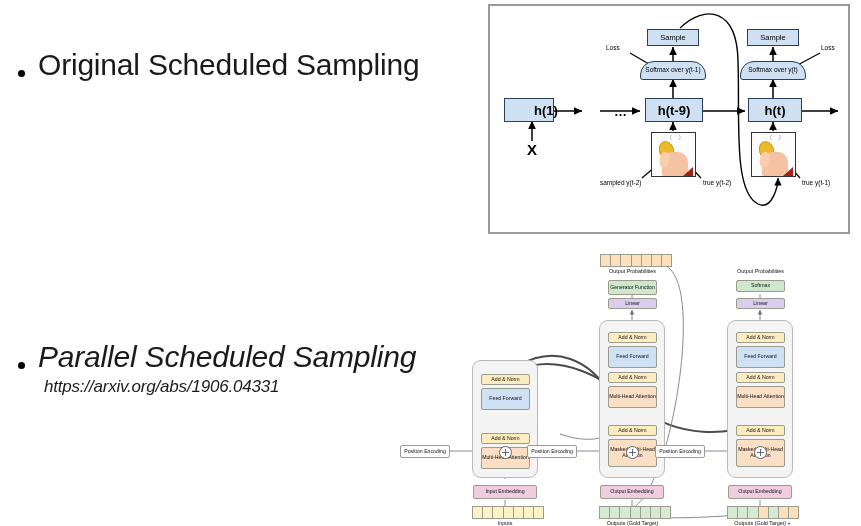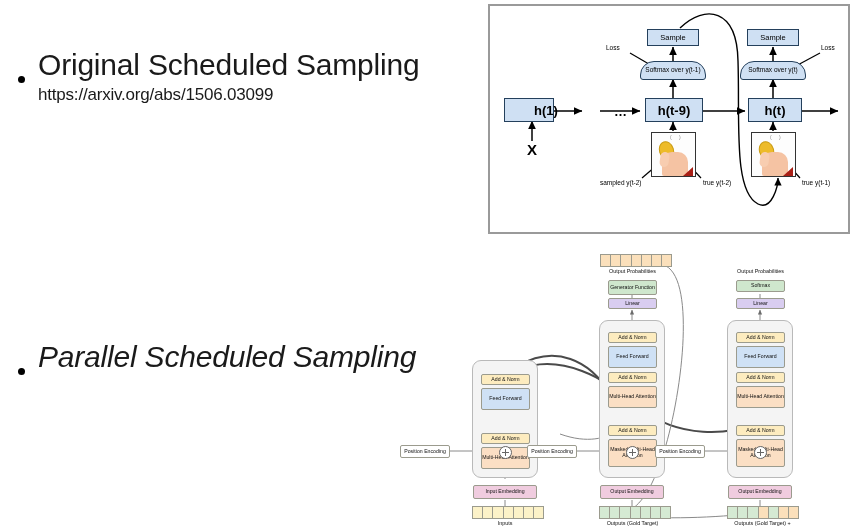--- a/index.html
+++ b/index.html
@@ -7,21 +7,21 @@
   body{
     width:861px;height:526px;background:#ffffff;overflow:hidden;
     font-family:"Liberation Sans","DejaVu Sans",sans-serif;
     position:relative;
   }
   .slide{position:absolute;inset:0;background:#fff;}
 
   
   .bullets{position:absolute;left:0;top:0;width:440px;height:526px;}
   .bullet{position:absolute;left:14px;width:420px;}
-  .bullet .row{display:flex;align-items:flex-end;}
+  .bullet .row{display:flex;align-items:center;}
   .dot{
     flex:none;width:7px;height:7px;border-radius:50%;background:#000;
     margin:17px 13px 0 4px;
   }
   .btext{
     font-size:30px;line-height:1.16;color:#1a1a1a;font-weight:400;
     letter-spacing:-0.2px;
   }
   .url{
     font-size:17px;color:#1a1a1a;letter-spacing:-0.2px;
@@ -117,29 +117,29 @@
 
 <div class="slide">
 
   <div class="bullets">
 
     <div class="bullet" id="b1">
       <div class="row">
         <span class="dot"></span>
         <span class="btext">Original Scheduled Sampling</span>
       </div>
-      <div class="url">https://arxiv.org/abs/1506.03099</div>
     </div>
 
 
     <div class="bullet" id="b3">
       <div class="row">
         <span class="dot"></span>
         <span class="btext">Parallel Scheduled Sampling</span>
       </div>
+      <div class="url">https://arxiv.org/abs/1906.04331</div>
     </div>
   </div>
 
   <div class="rnnfig">
     <div class="inner">
 
       <svg class="ov" width="358" height="226">
         <defs>
           <marker id="ar" markerWidth="7" markerHeight="7" refX="5.4" refY="2.6" orient="auto">
             <path d="M0,0 L5.6,2.6 L0,5.2 z" fill="#000"></path>

